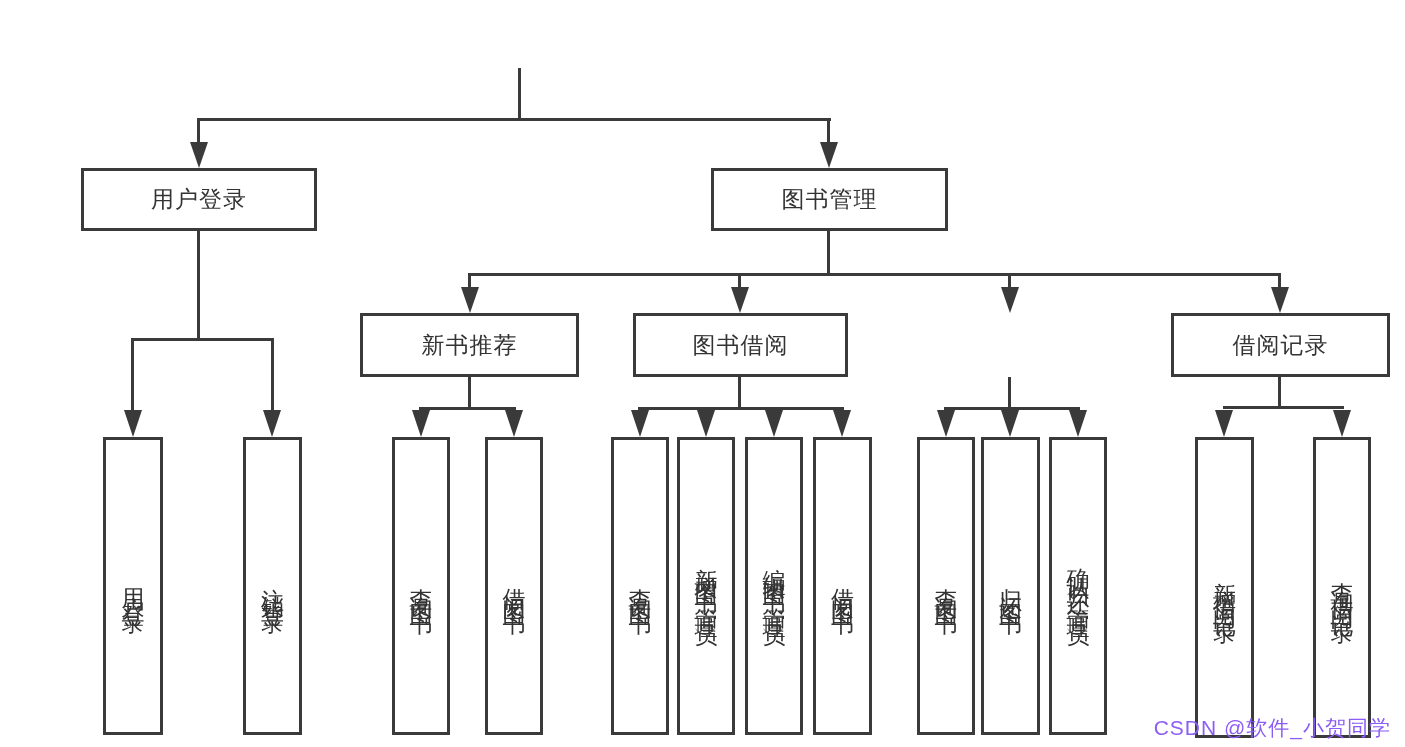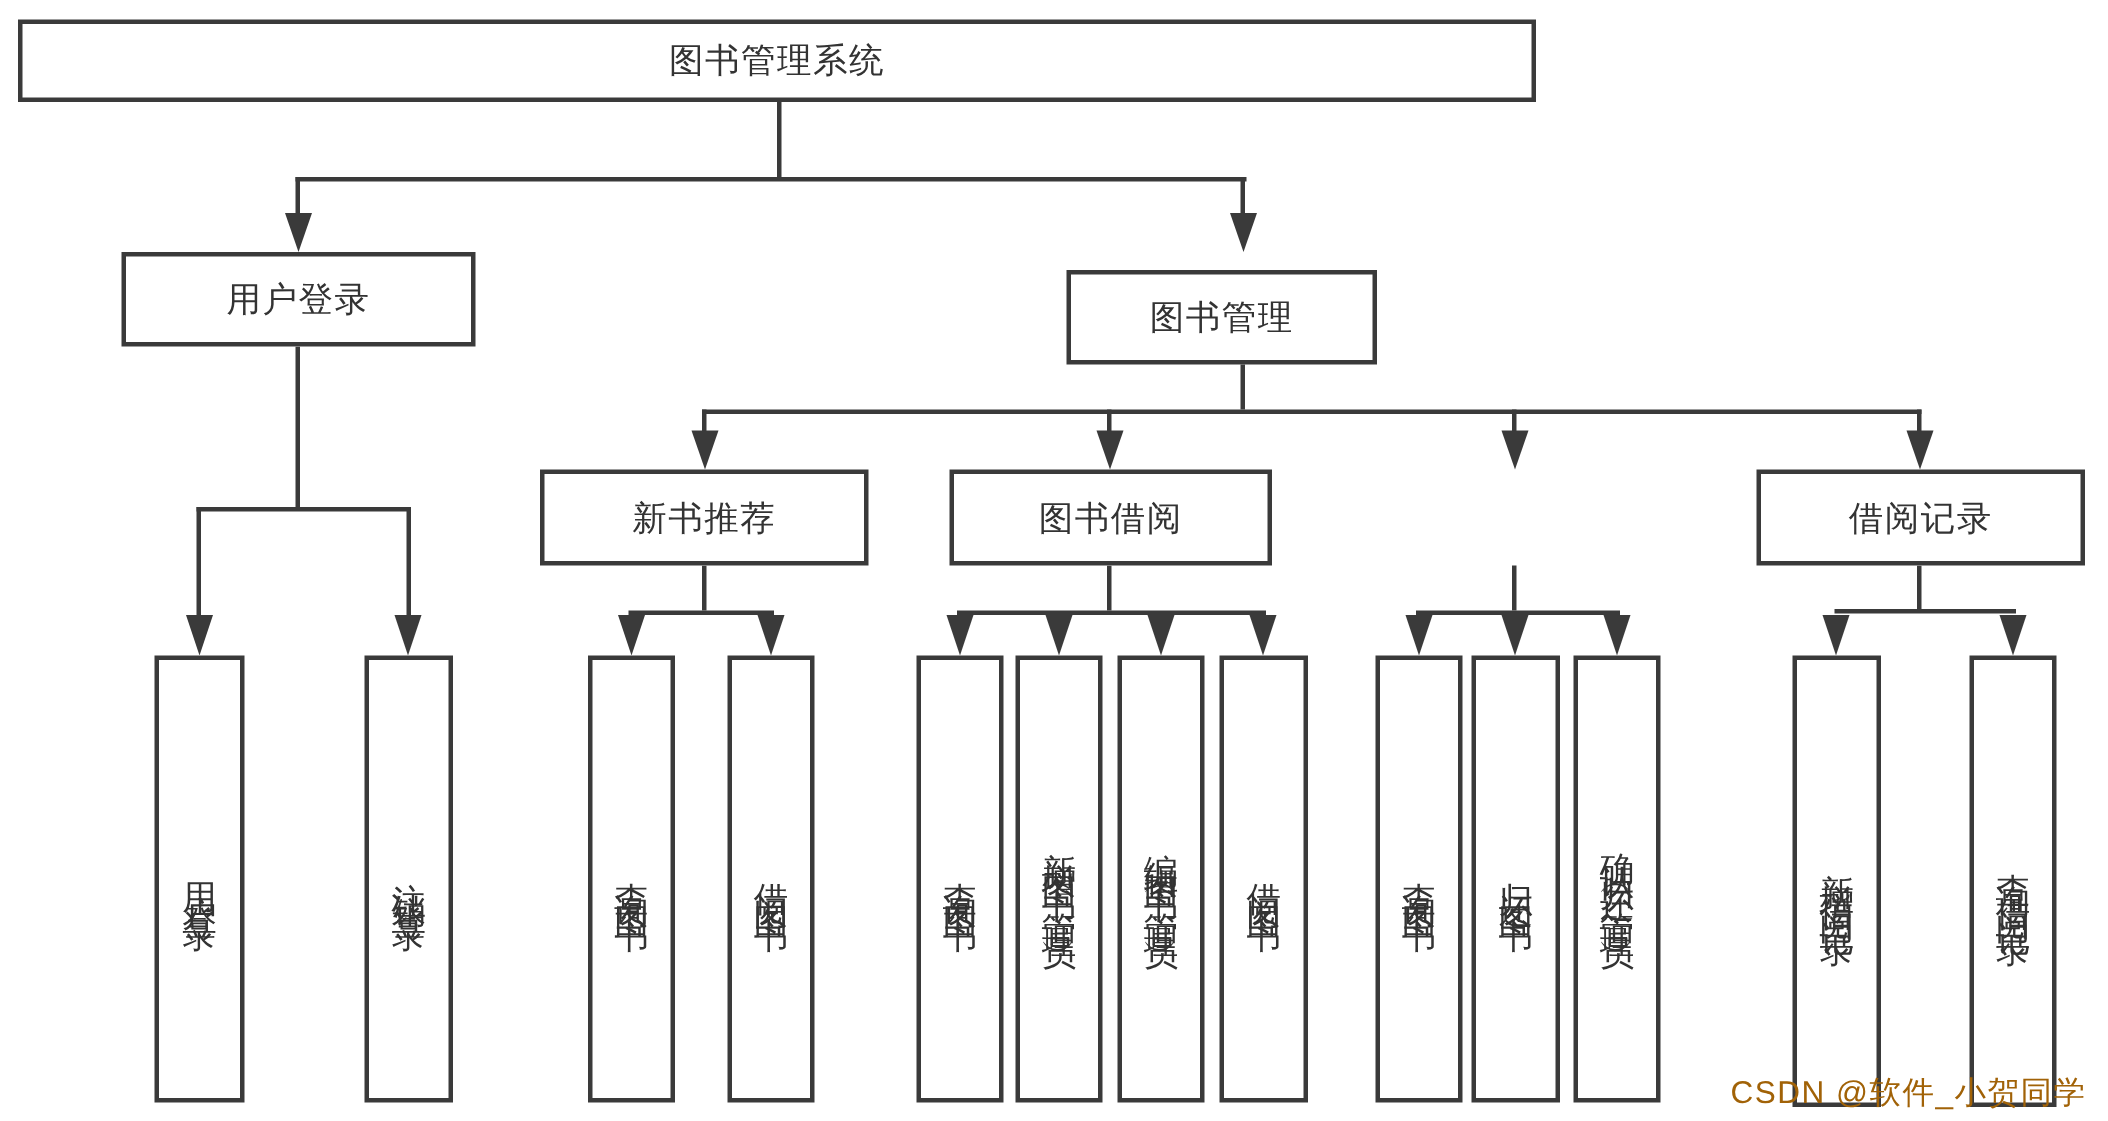--- a/index.html
+++ b/index.html
@@ -18,44 +18,41 @@
   }
   .hline{position:absolute;height:3px;background:#3a3a3a;z-index:1;}
   .vline{position:absolute;width:3px;background:#3a3a3a;z-index:1;}
   .arr{
     position:absolute;width:0;height:0;z-index:1;
     border-left:9px solid transparent;border-right:9px solid transparent;
     border-top:27px solid #3a3a3a;
   }
   .arr.sm{border-top-width:26px;}
   #watermark{
-    position:absolute;right:14px;bottom:5px;font-size:21px;color:#a16207;
+    position:absolute;right:14px;bottom:5px;font-size:21px;color:#8b5cf6;
     letter-spacing:1px;z-index:5;
   }
 </style>
 </head>
 <body>
 
 <div id="stage">
 
-  <div class="box" style="left:12px;top:13px;width:1012px;height:55px;">
-    <span>图书管理系统</span>
-  </div>
 
   <div class="vline" style="left:518px;top:68px;height:50px;"></div>
   <div class="hline" style="left:197px;top:118px;width:634px;"></div>
   <div class="vline" style="left:197px;top:118px;height:26px;"></div>
   <div class="arr sm" style="left:190px;top:142px;"></div>
   <div class="vline" style="left:827px;top:118px;height:26px;"></div>
   <div class="arr sm" style="left:820px;top:142px;"></div>
 
   <div class="box" style="left:81px;top:168px;width:236px;height:63px;">
     <span>用户登录</span>
   </div>
-  <div class="box" style="left:711px;top:180px;width:207px;height:63px;align-items:center;">
+  <div class="box" style="left:711px;top:168px;width:237px;height:63px;align-items:center;">
     <span>图书管理</span>
   </div>
 
   <div class="vline" style="left:197px;top:231px;height:107px;"></div>
   <div class="hline" style="left:131px;top:338px;width:143px;"></div>
   <div class="vline" style="left:131px;top:338px;height:74px;"></div>
   <div class="arr" style="left:124px;top:410px;"></div>
   <div class="vline" style="left:271px;top:338px;height:74px;"></div>
   <div class="arr" style="left:263px;top:410px;"></div>
 

